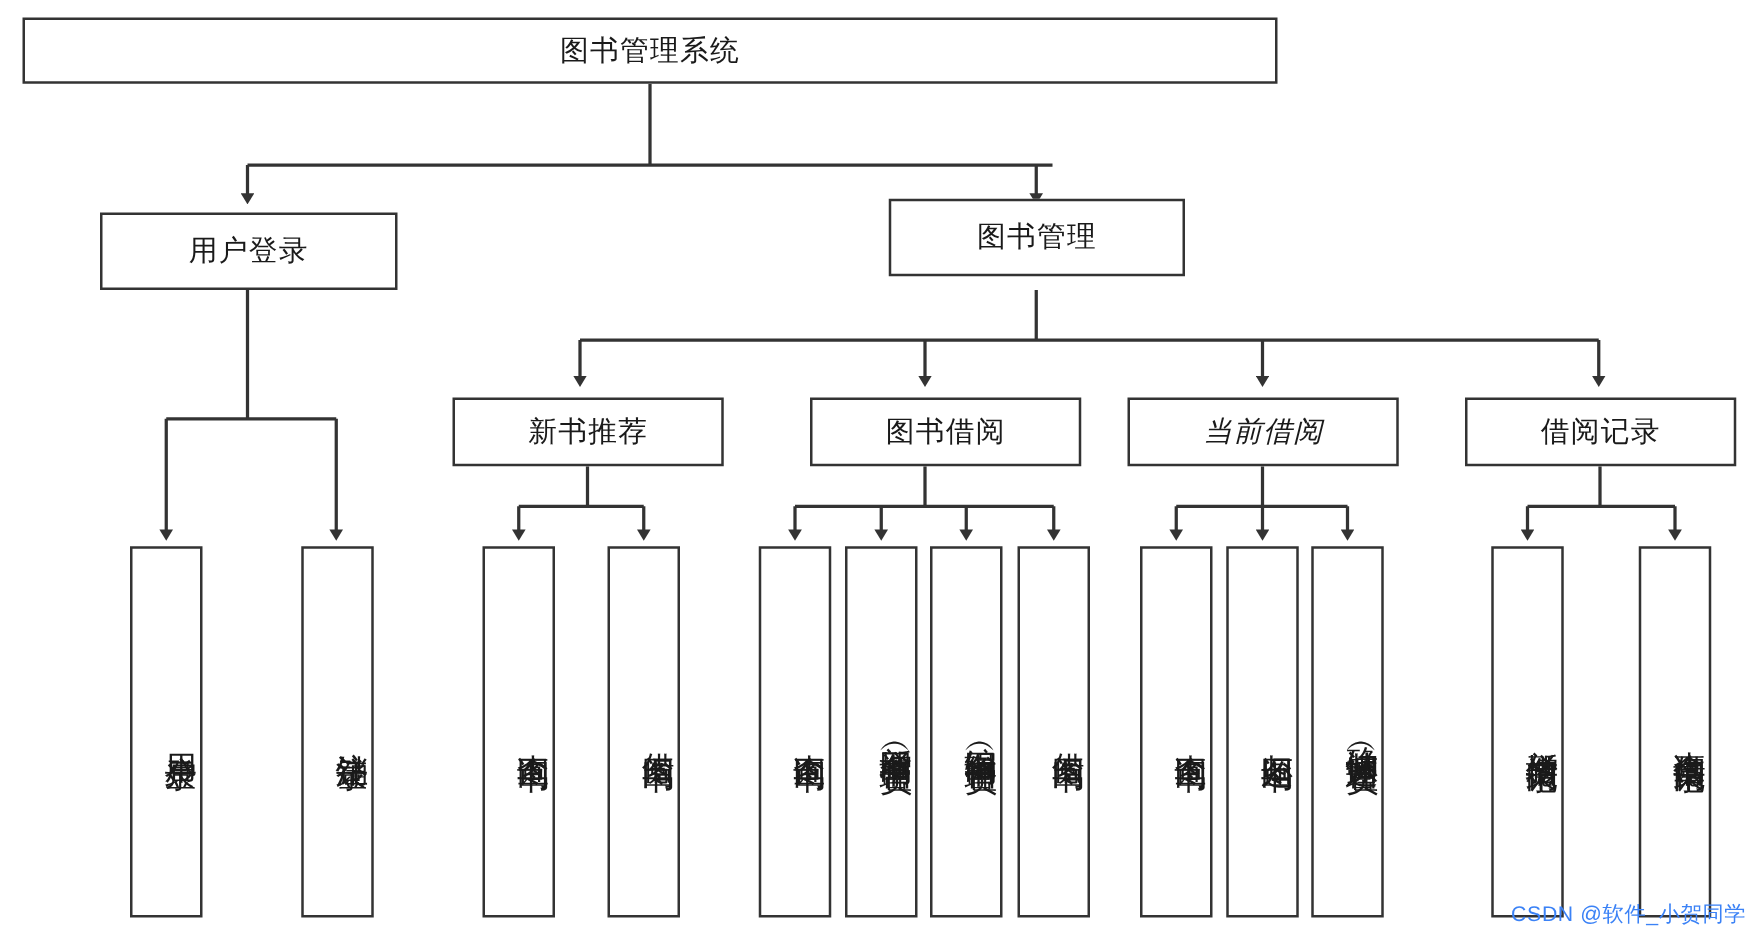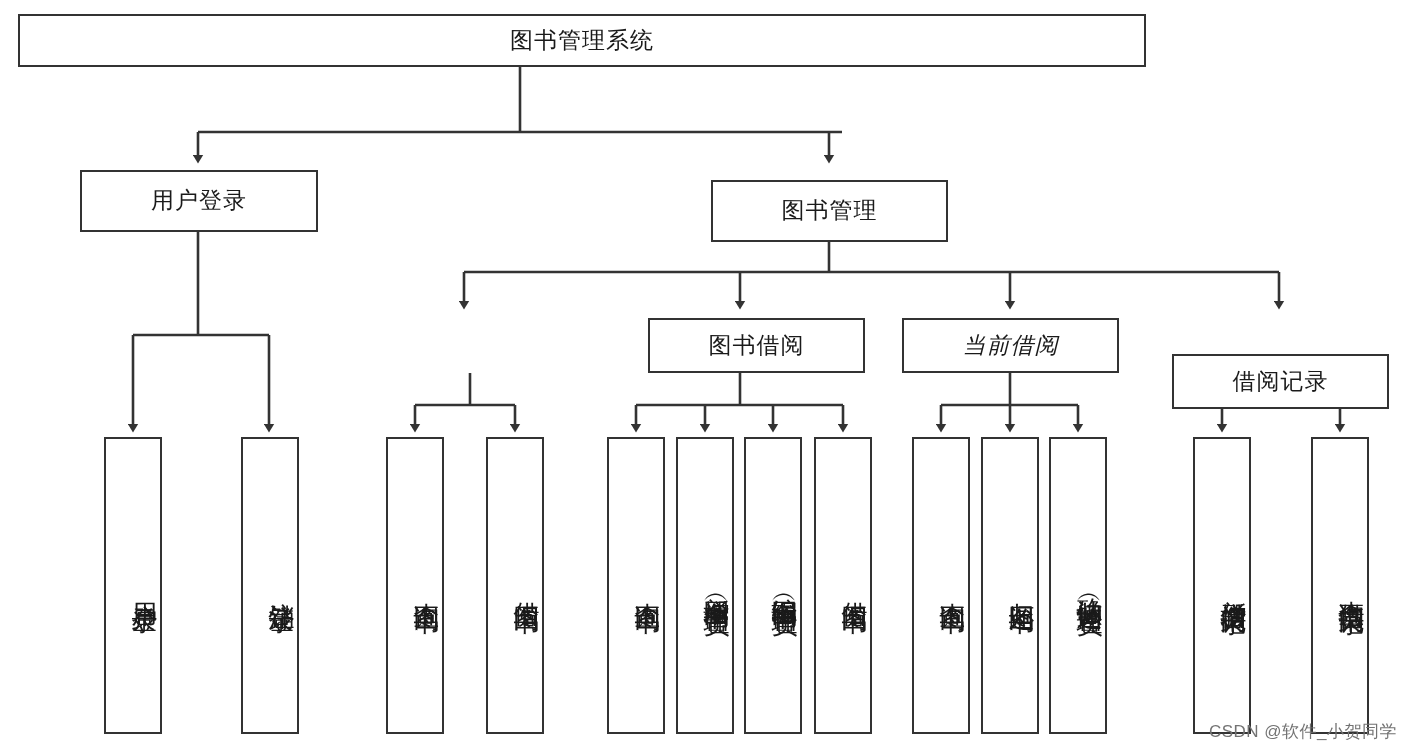--- a/index.html
+++ b/index.html
@@ -48,21 +48,21 @@
   .node.v .vtxt{
     writing-mode:vertical-rl;
     text-orientation:upright;
     display:block;
   }
   .watermark{
     position:absolute;
     right:8px;
     bottom:4px;
     font-size:17px;
-    color:#737373;
+    color:#3b82f6;
     white-space:nowrap;
     letter-spacing:0.5px;
   }
 </style>
 </head>
 <body>
 
 <div id="stage">
 
   <svg id="wires" viewBox="0 0 1405 747" xmlns="http://www.w3.org/2000/svg">
@@ -108,28 +108,29 @@
       <path d="M1010,405 L1010,425" marker-end="url(#arrow)"></path>
       <path d="M1078,405 L1078,425" marker-end="url(#arrow)"></path>
 
       <path d="M1280,373 L1280,405"></path>
       <path d="M1222,405 L1340,405"></path>
       <path d="M1222,405 L1222,425" marker-end="url(#arrow)"></path>
       <path d="M1340,405 L1340,425" marker-end="url(#arrow)"></path>
     </g>
   </svg>
 
-  <div class="node h" style="left:18px;top:14px;width:1128px;height:53px;">图书管理系统</div>
+  <div class="node h" style="left:18px;top:14px;width:1004px;height:53px;">图书管理系统</div>
 
   <div class="node h" style="left:80px;top:170px;width:238px;height:62px;">用户登录</div>
-  <div class="node h" style="left:711px;top:180px;width:237px;height:62px;text-align:center;">图书管理</div>
+  <div class="node h" style="left:711px;top:159px;width:237px;height:62px;text-align:center;">图书管理</div>
 
+  <div class="node h" style="left:362px;top:318px;width:217px;height:55px;">新书推荐</div>
   <div class="node h" style="left:648px;top:318px;width:217px;height:55px;">图书借阅</div>
   <div class="node h" style="left:902px;top:318px;width:217px;height:55px;font-style:italic;">当前借阅</div>
-  <div class="node h" style="left:1172px;top:318px;width:217px;height:55px;margin-top:36px;">借阅记录</div>
+  <div class="node h" style="left:1172px;top:318px;width:217px;height:55px;">借阅记录</div>
 
   <div class="node v" style="left:104px;top:437px;width:58px;height:297px;">
     <span class="vtxt">用户登录</span>
   </div>
   <div class="node v" style="left:241px;top:437px;width:58px;height:297px;">
     <span class="vtxt">注销登录</span>
   </div>
 
   <div class="node v" style="left:386px;top:437px;width:58px;height:297px;">
     <span class="vtxt">查询图书</span>

